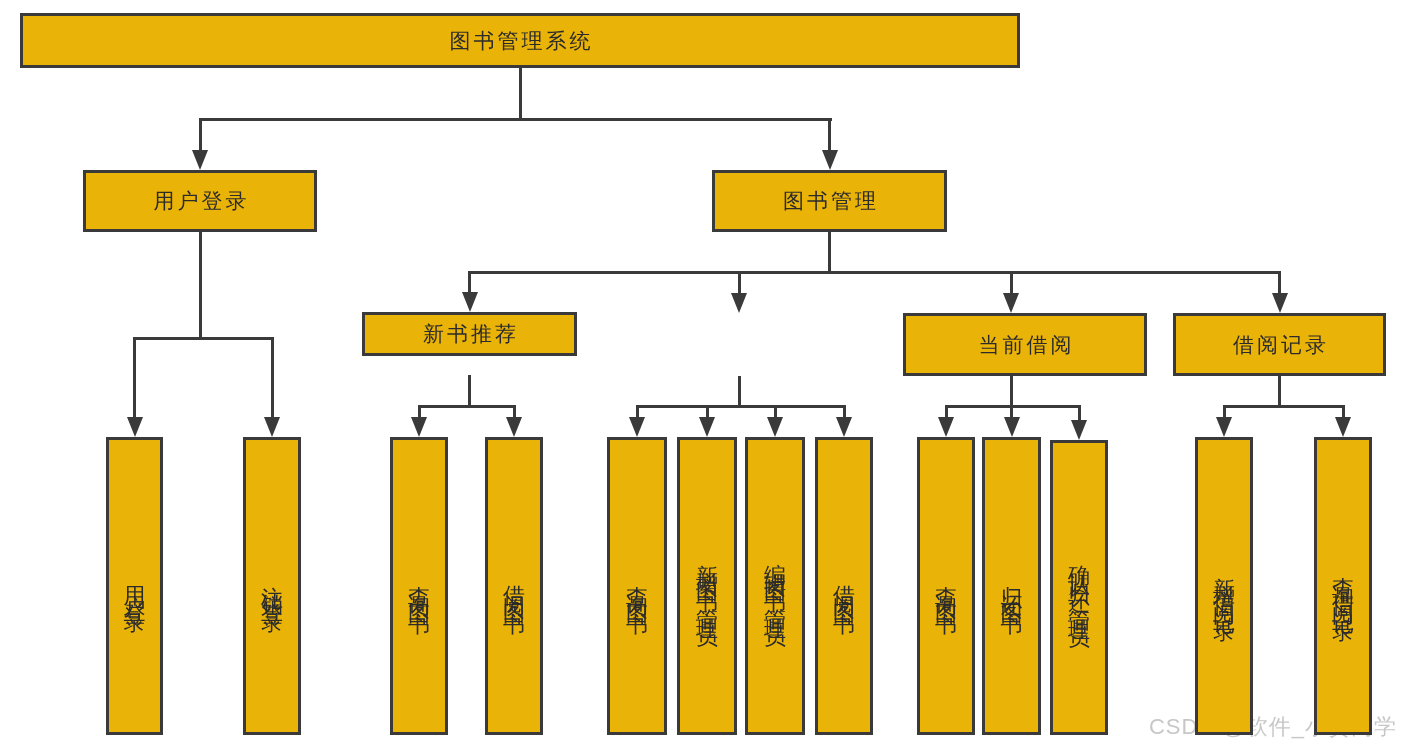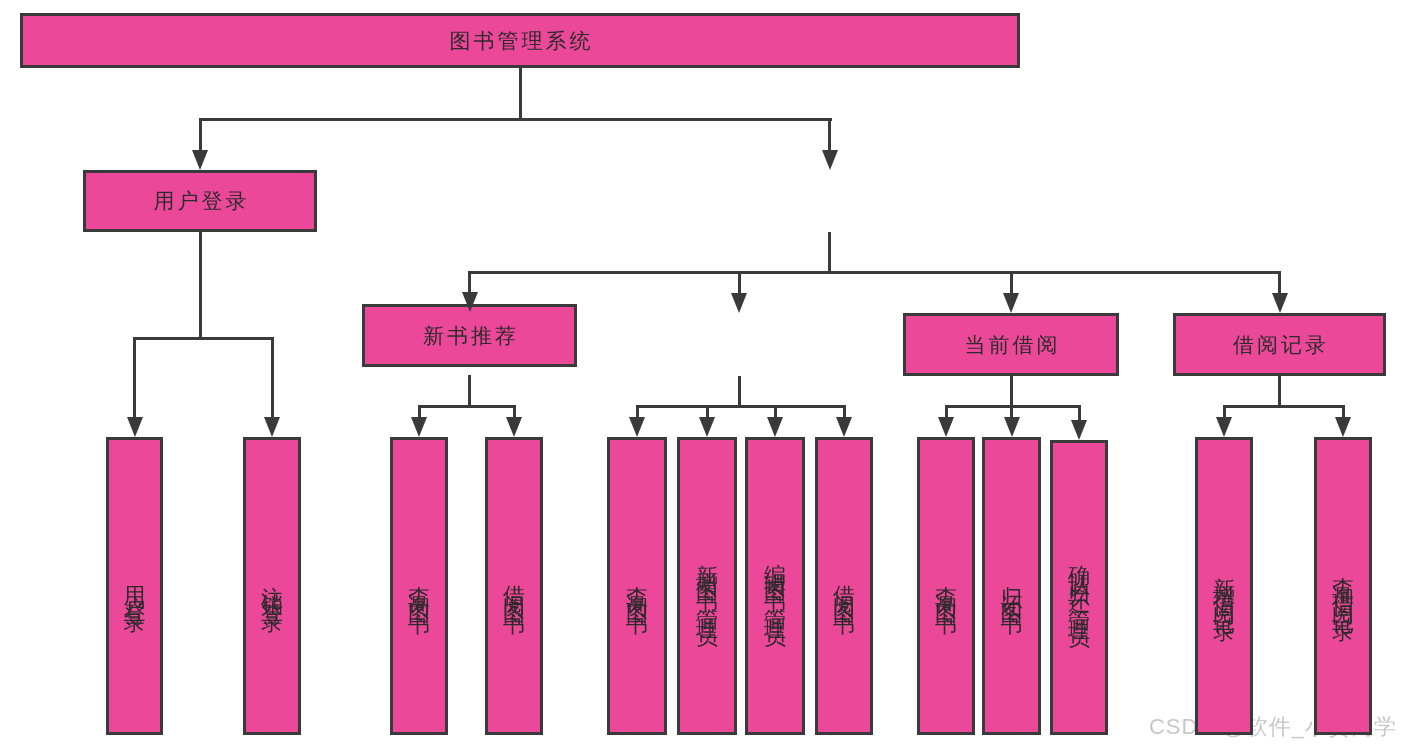--- a/index.html
+++ b/index.html
@@ -1,19 +1,19 @@
 <!DOCTYPE html>
 <html><head>
 <meta charset="utf-8">
 <style>
   html,body{margin:0;padding:0;background:#ffffff;}
   body{width:1405px;height:747px;overflow:hidden;
        font-family:"Liberation Sans","DejaVu Sans",sans-serif;}
   #canvas{position:relative;width:1405px;height:747px;background:#fff;}
-  .node{position:absolute;box-sizing:border-box;background:#ec4899;
+  .node{position:absolute;box-sizing:border-box;background:#eab308;
         border:3px solid var(--line);display:flex;align-items:center;justify-content:center;}
   .node .label{color:var(--text);font-size:21px;letter-spacing:3px;line-height:1.2;
                white-space:nowrap;text-indent:3px;}
   .node.v .label{writing-mode:vertical-rl;font-size:22px;letter-spacing:9px;
                  line-height:1;text-indent:0;}
   .seg{position:absolute;background:var(--line);}
   .arrow-head{position:absolute;width:0;height:0;
               border-left:8px solid transparent;border-right:8px solid transparent;
               border-top:20px solid var(--line);}
   .watermark{position:absolute;right:8px;bottom:5px;font-size:22px;
@@ -23,24 +23,27 @@
 <body>
 
 <div id="canvas" style="--line: #3a3a3a; --text: #2b2b2b; --wm: #c7c7c7;">
   <div class="watermark">CSDN @软件_小贺同学</div>
 <div class="node" style="left: 20px; top: 13px; width: 1000px; height: 55px;">
       <span class="label">图书管理系统</span>
     </div>
     <div class="node" style="left: 83px; top: 170px; width: 234px; height: 62px;">
       <span class="label">用户登录</span>
     </div>
-    <div class="node" style="left: 362px; top: 304px; width: 215px; height: 63px; text-align: right;">
+    <div class="node" style="left: 712px; top: 170px; width: 235px; height: 62px;">
+      <span class="label">图书管理</span>
+    </div>
+    <div class="node" style="left: 362px; top: 312px; width: 215px; height: 44px; text-align: right;">
       <span class="label">新书推荐</span>
     </div>
-    <div class="node" style="left: 903px; top: 313px; width: 216px; height: 63px;">
+    <div class="node" style="left: 903px; top: 313px; width: 244px; height: 63px;">
       <span class="label">当前借阅</span>
     </div>
     <div class="node" style="left: 1173px; top: 313px; width: 213px; height: 63px;">
       <span class="label">借阅记录</span>
     </div>
     <div class="node v" style="left: 106px; top: 437px; width: 57px; height: 298px;">
       <span class="label">用户登录</span>
     </div>
     <div class="node v" style="left: 243px; top: 437px; width: 58px; height: 298px;">
       <span class="label">注销登录</span>

